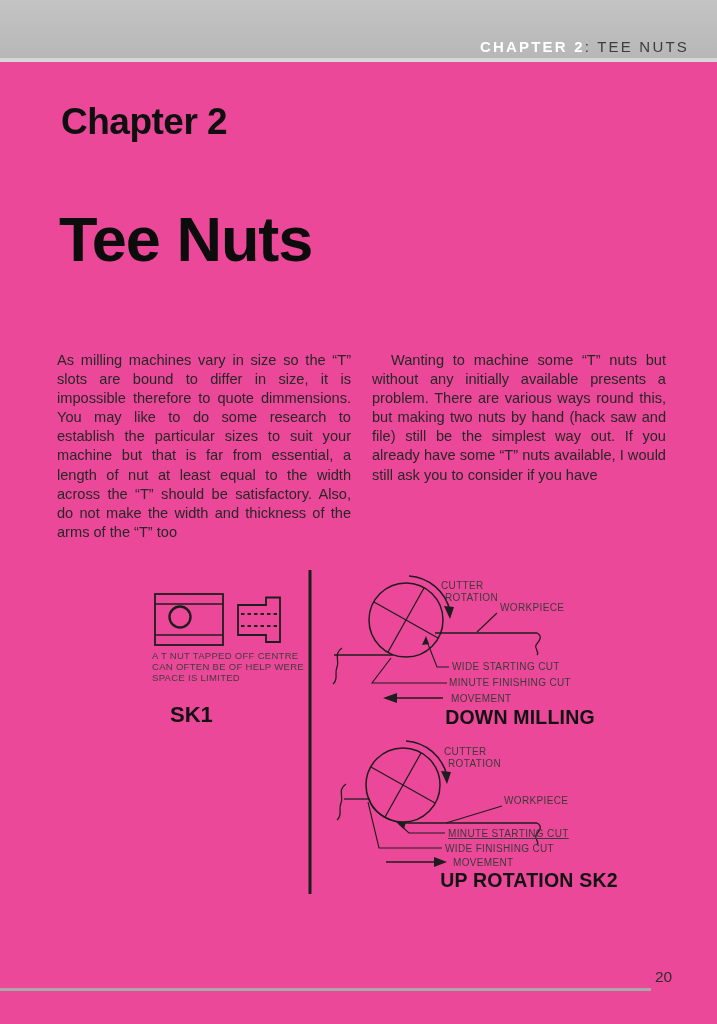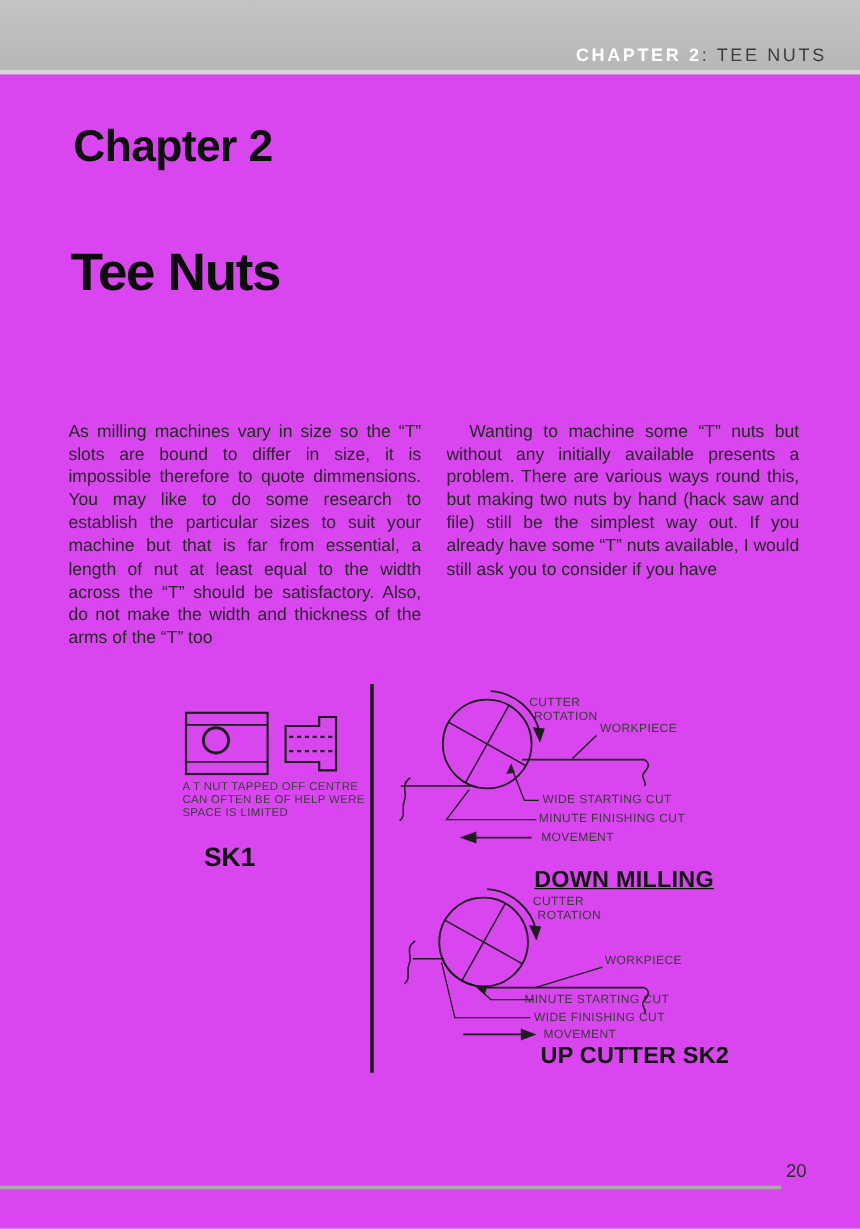--- a/index.html
+++ b/index.html
@@ -1,17 +1,17 @@
 <!DOCTYPE html>
 <html><head>
 <meta charset="utf-8">
 <style>
   html,body { margin:0; padding:0; background:#e8e8e8; }
   .page {
-    position:relative; width:717px; height:1024px; background:#d946ef;
+    position:relative; width:717px; height:1024px; background:#ec4899;
     font-family:"Liberation Sans", sans-serif; overflow:hidden; margin:0 auto;
   }
   
   .header-bar {
     position:absolute; top:0; left:0; width:717px; height:58px;
     background:linear-gradient(#c4c4c4,#b7b7b7);
     border-bottom:4px solid #d7d7d7;
   }
   .header-text {
     position:absolute; top:38px; right:28px; font-size:15px;
@@ -19,21 +19,21 @@
   }
   .header-text .hdr-bold { color:#ffffff; font-weight:bold; }
   .header-text .hdr-rest { color:#3d3d3d; font-weight:400; }
 
   
   .chapter-heading {
     position:absolute; left:61px; top:101px; font-size:37px; font-weight:bold;
     color:#0f0f0f; letter-spacing:-0.5px;
   }
   .title-heading {
-    position:absolute; left:59px; top:203px; font-size:44px; font-weight:bold;
+    position:absolute; left:59px; top:203px; font-size:63px; font-weight:bold;
     color:#0c0c0c; letter-spacing:-1px;
   }
 
   
   .body-cols {
     position:absolute; left:57px; top:351px; width:609px;
     display:flex; gap:21px;
   }
   .col { width:294px; font-size:14.6px; line-height:19.1px; color:#272727;
          text-align:justify; }
@@ -50,21 +50,21 @@
     line-height:10.9px; letter-spacing:0.3px; color:#3d3d3d; white-space:nowrap;
   }
   .sk1-label {
     position:absolute; left:170px; top:702px; width:126px; 
     font-size:22px; font-weight:bold; color:#111;
   }
   .fig-caption {
     position:absolute; font-size:19.5px; font-weight:bold; color:#121212;
     text-align:center; letter-spacing:0.2px; white-space:nowrap;
   }
-  .dm-caption { left:424px; top:722px; width:192px;text-decoration:underline; }
+  .dm-caption { left:424px; top:706px; width:192px; }
   .um-caption { left:430px; top:869px; width:198px; }
 
   
   .footer-line {
     position:absolute; left:0; top:988px; width:651px; height:3px;
     background:#a9a9a9;
   }
   .page-number {
     position:absolute; left:655px; top:968px; font-size:15.5px; color:#2e2e2e;
   }
@@ -177,21 +177,21 @@
   <div class="dlabel" style="left:452px; top:661px;">WIDE STARTING CUT</div>
   <div class="dlabel" style="left:449px; top:677px;">MINUTE FINISHING CUT</div>
   <div class="dlabel" style="left:451px; top:693px;">MOVEMENT</div>
   <div class="fig-caption dm-caption">DOWN MILLING</div>
 
   <div class="dlabel" style="left:444px; top:746px;">
     <div>CUTTER</div>
     <div style="margin-left:4px;">ROTATION</div>
   </div>
   <div class="dlabel" style="left:504px; top:795px;">WORKPIECE</div>
-  <div class="dlabel" style="left:437px; top:828px;">MINUTE STARTING CUT</div>
+  <div class="dlabel" style="left:448px; top:828px;text-decoration:underline;">MINUTE STARTING CUT</div>
   <div class="dlabel" style="left:445px; top:843px;">WIDE FINISHING CUT</div>
   <div class="dlabel" style="left:453px; top:857px;">MOVEMENT</div>
-  <div class="fig-caption um-caption">UP CUTTER SK2</div>
+  <div class="fig-caption um-caption">UP ROTATION SK2</div>
 
   <div class="footer-line"></div>
   <div class="page-number">20</div>
 
 </div>
 
 </body></html>

